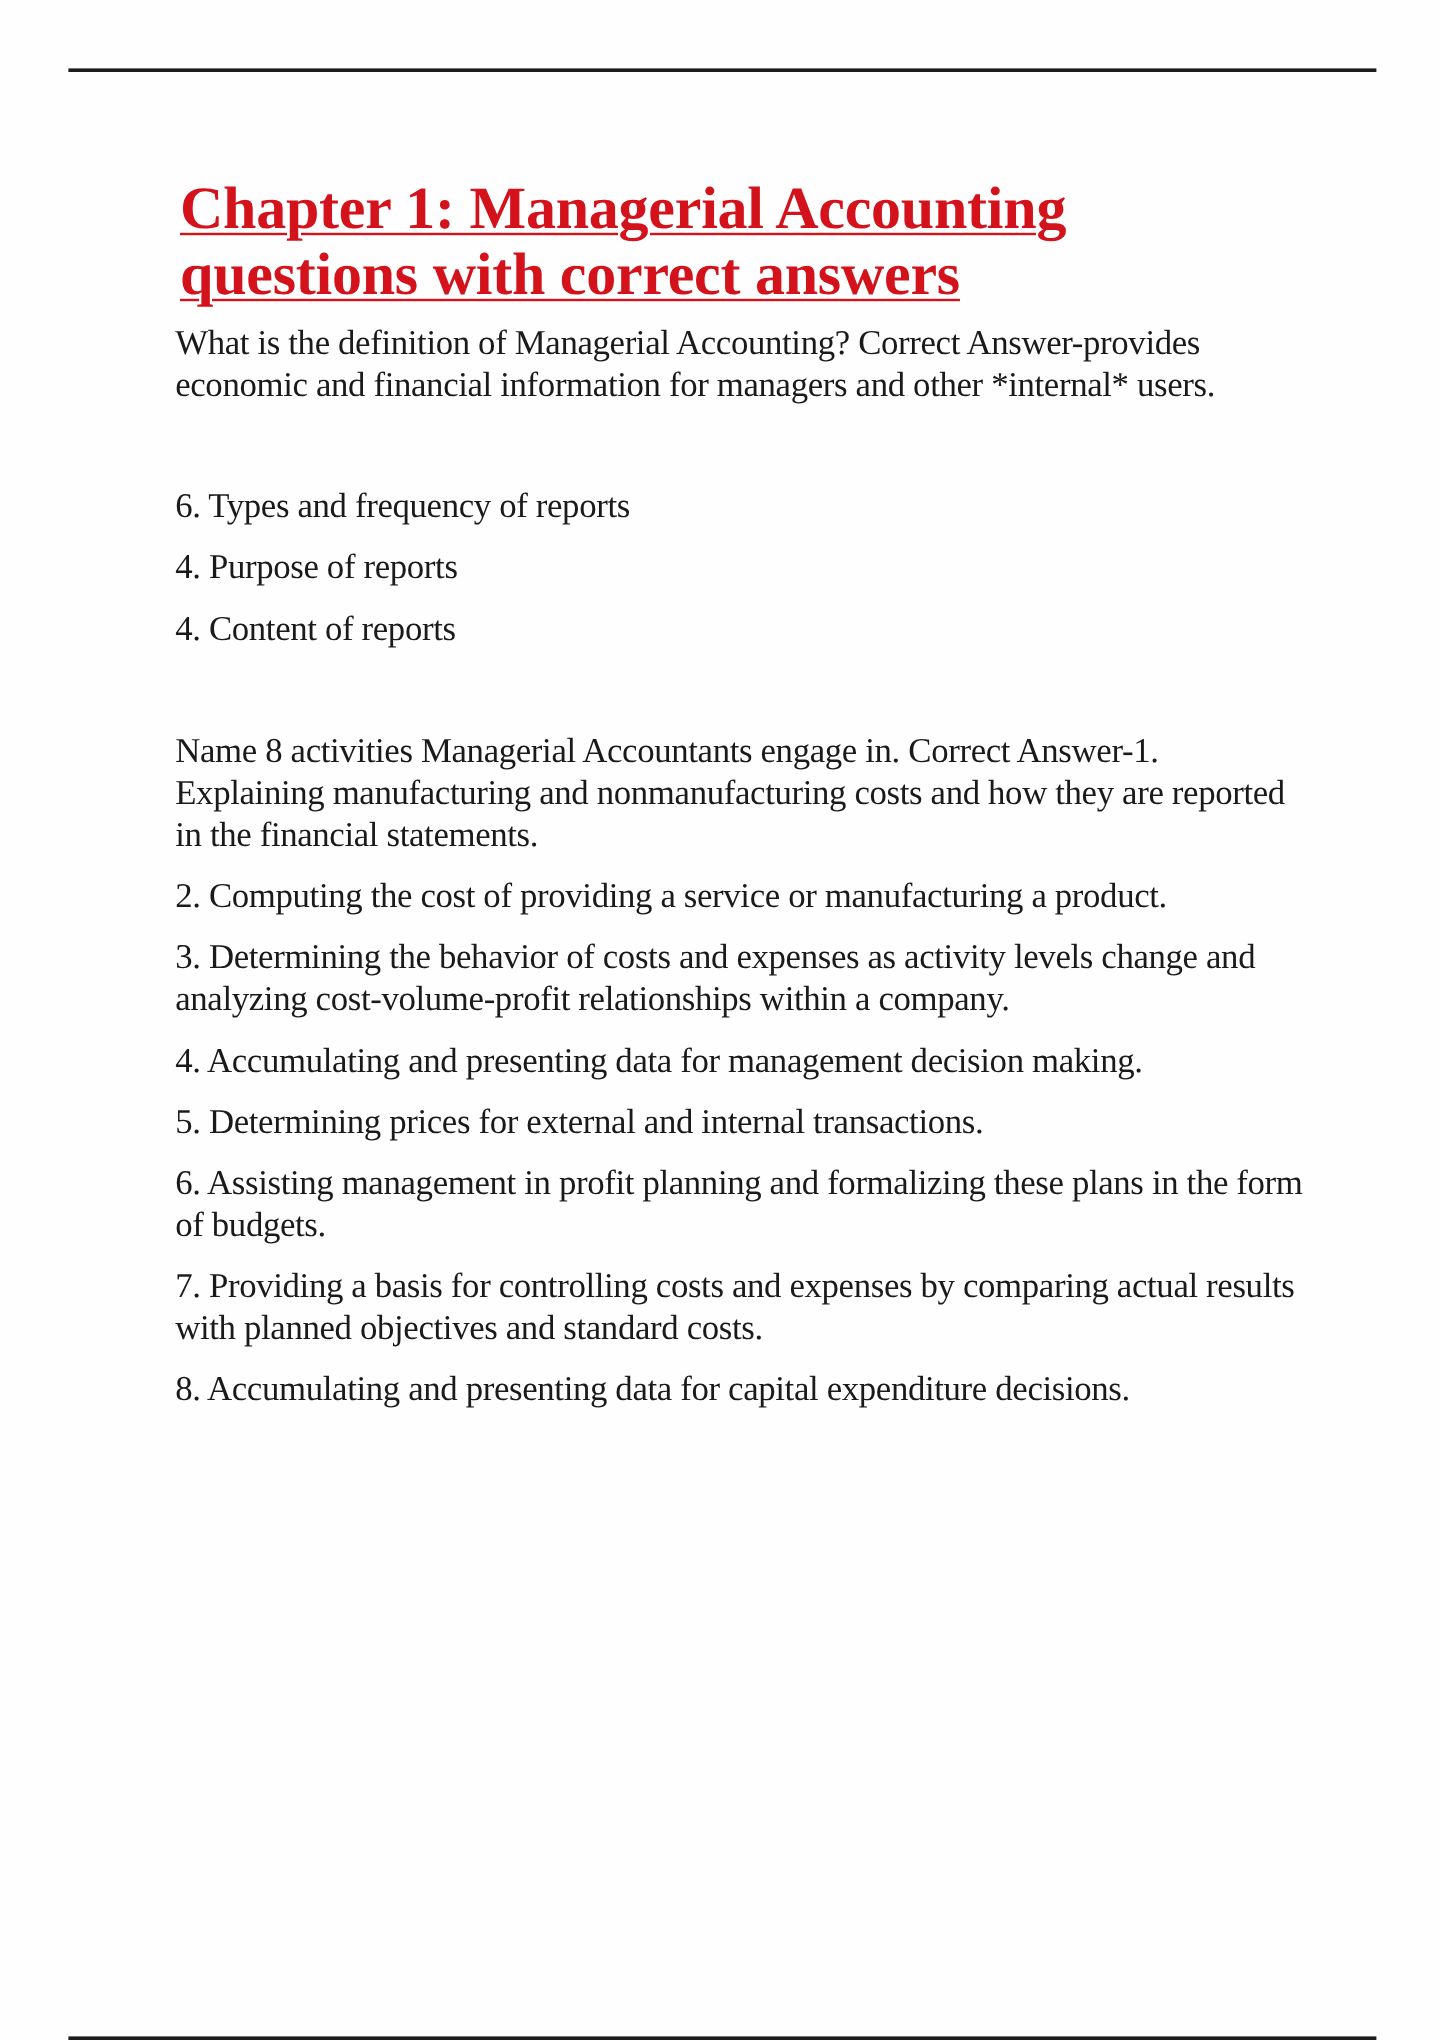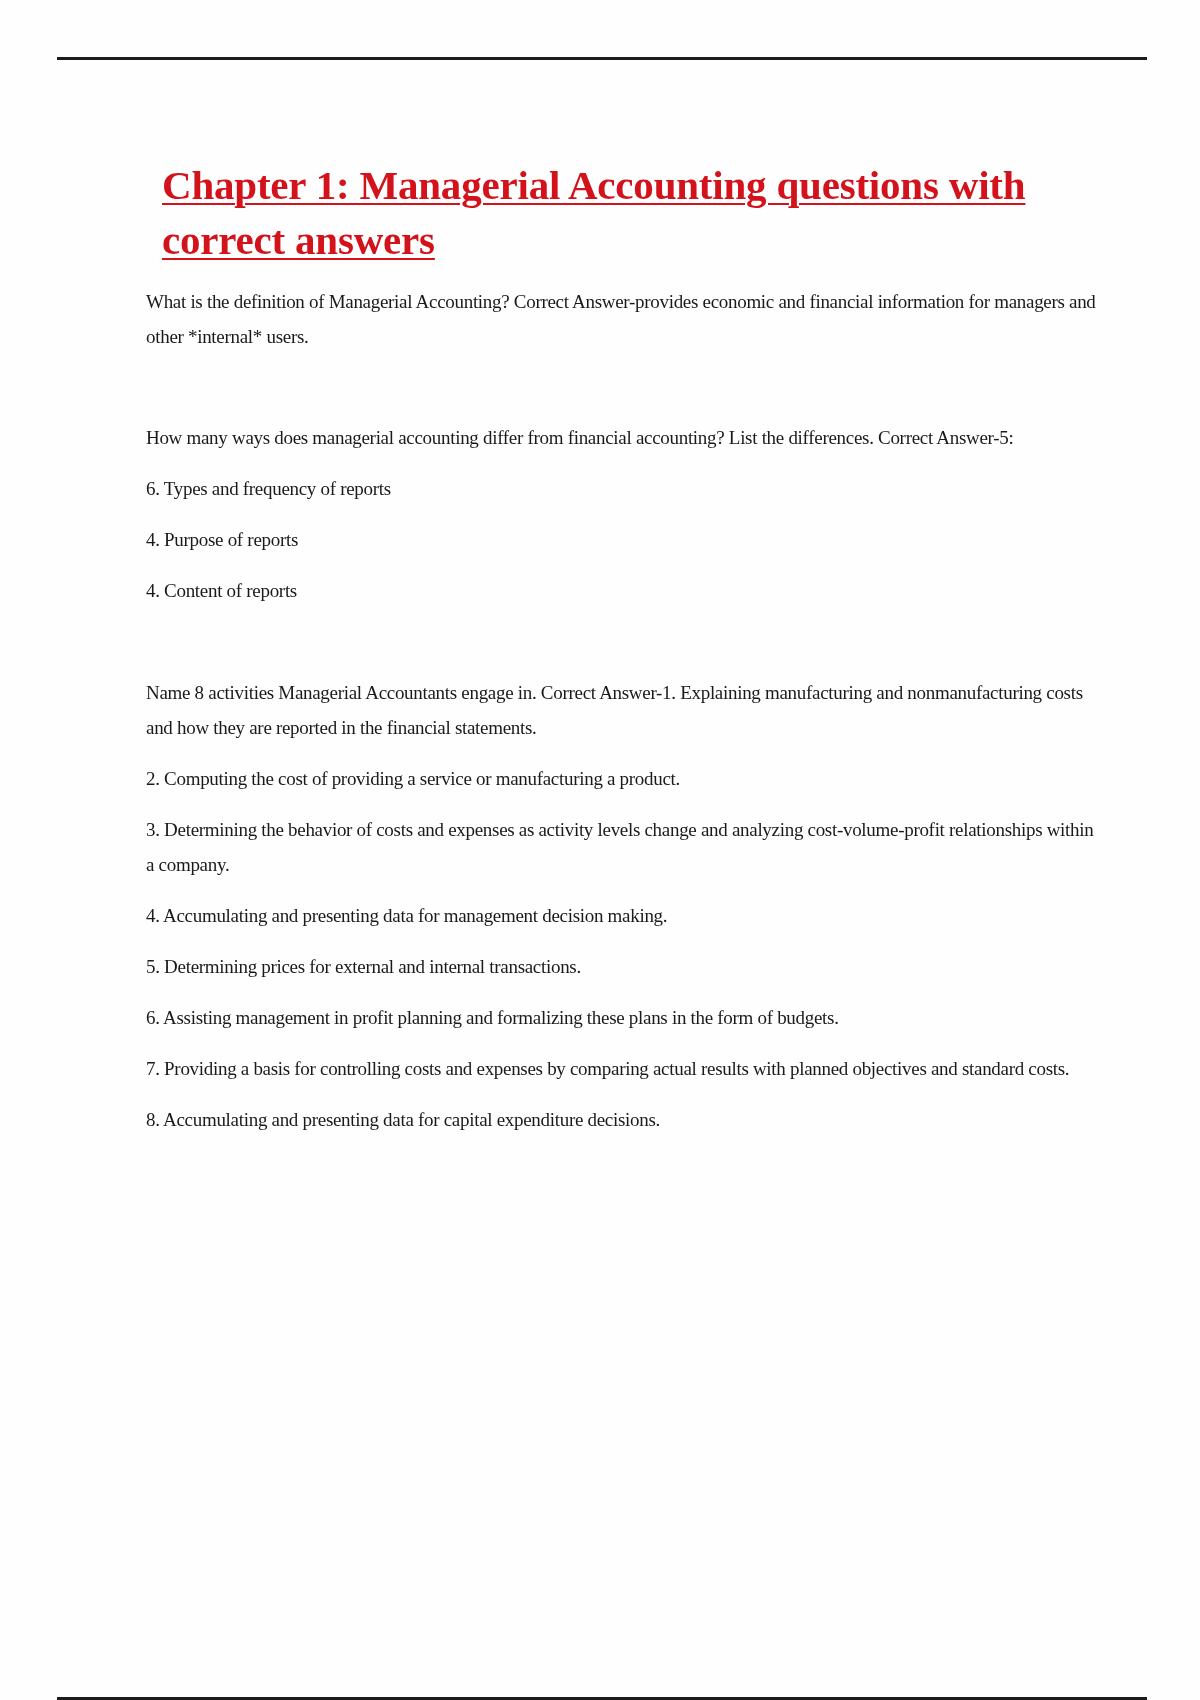--- a/index.html
+++ b/index.html
@@ -25,34 +25,34 @@
     .rule.top { top: 57px; }
     .rule.bottom { top: 1697px; }
 
     .content {
       position: absolute;
       left: 146px;
       top: 142px;
       width: 950px;
     }
     .title {
-      margin: 16px;
+      margin: 4px;
       font-family: "Liberation Serif", "DejaVu Serif", serif;
       font-weight: bold;
-      font-size: 41px;
+      font-size: 50px;
       line-height: 55px;
       color: #d3121b;
       text-decoration: underline;
       text-decoration-thickness: 2px;
       text-underline-offset: 4px;
       letter-spacing: -0.2px;
     }
     p {
       margin: 0;
-      font-size: 19px;
+      font-size: 29px;
       line-height: 35px;
       letter-spacing: -0.3px;
     }
     .qa1 { margin-top: 13px; }
     .qa2 { margin-top: 66px; }
     .list-item { margin-top: 16px; }
     .qa2 .list-first { margin-top: 15px; }
     .qa3 { margin-top: 67px; font-family: Liberation Serif, serif; }
     .act-item { margin-top: 16px; }
   </style>
@@ -62,21 +62,20 @@
 <div class="rule top"></div>
 
 <div class="content">
   <h1 class="title">Chapter 1: Managerial Accounting questions with correct answers</h1>
 
   <div class="qa1">
     <p>What is the definition of Managerial Accounting? Correct Answer-provides economic and financial information for managers and other *internal* users.</p>
   </div>
 
   <div class="qa2">
-    <p>How many ways does managerial accounting differ from financial accounting? List the differences. Correct Answer-5:</p>
     <p class="list-item">6. Types and frequency of reports</p>
     <p class="list-item">4. Purpose of reports</p>
     <p class="list-item">4. Content of reports</p>
   </div>
 
   <div class="qa3">
     <p>Name 8 activities Managerial Accountants engage in. Correct Answer-1. Explaining manufacturing and nonmanufacturing costs and how they are reported in the financial statements.</p>
     <p class="act-item">2. Computing the cost of providing a service or manufacturing a product.</p>
     <p class="act-item">3. Determining the behavior of costs and expenses as activity levels change and analyzing cost-volume-profit relationships within a company.</p>
     <p class="act-item">4. Accumulating and presenting data for management decision making.</p>

